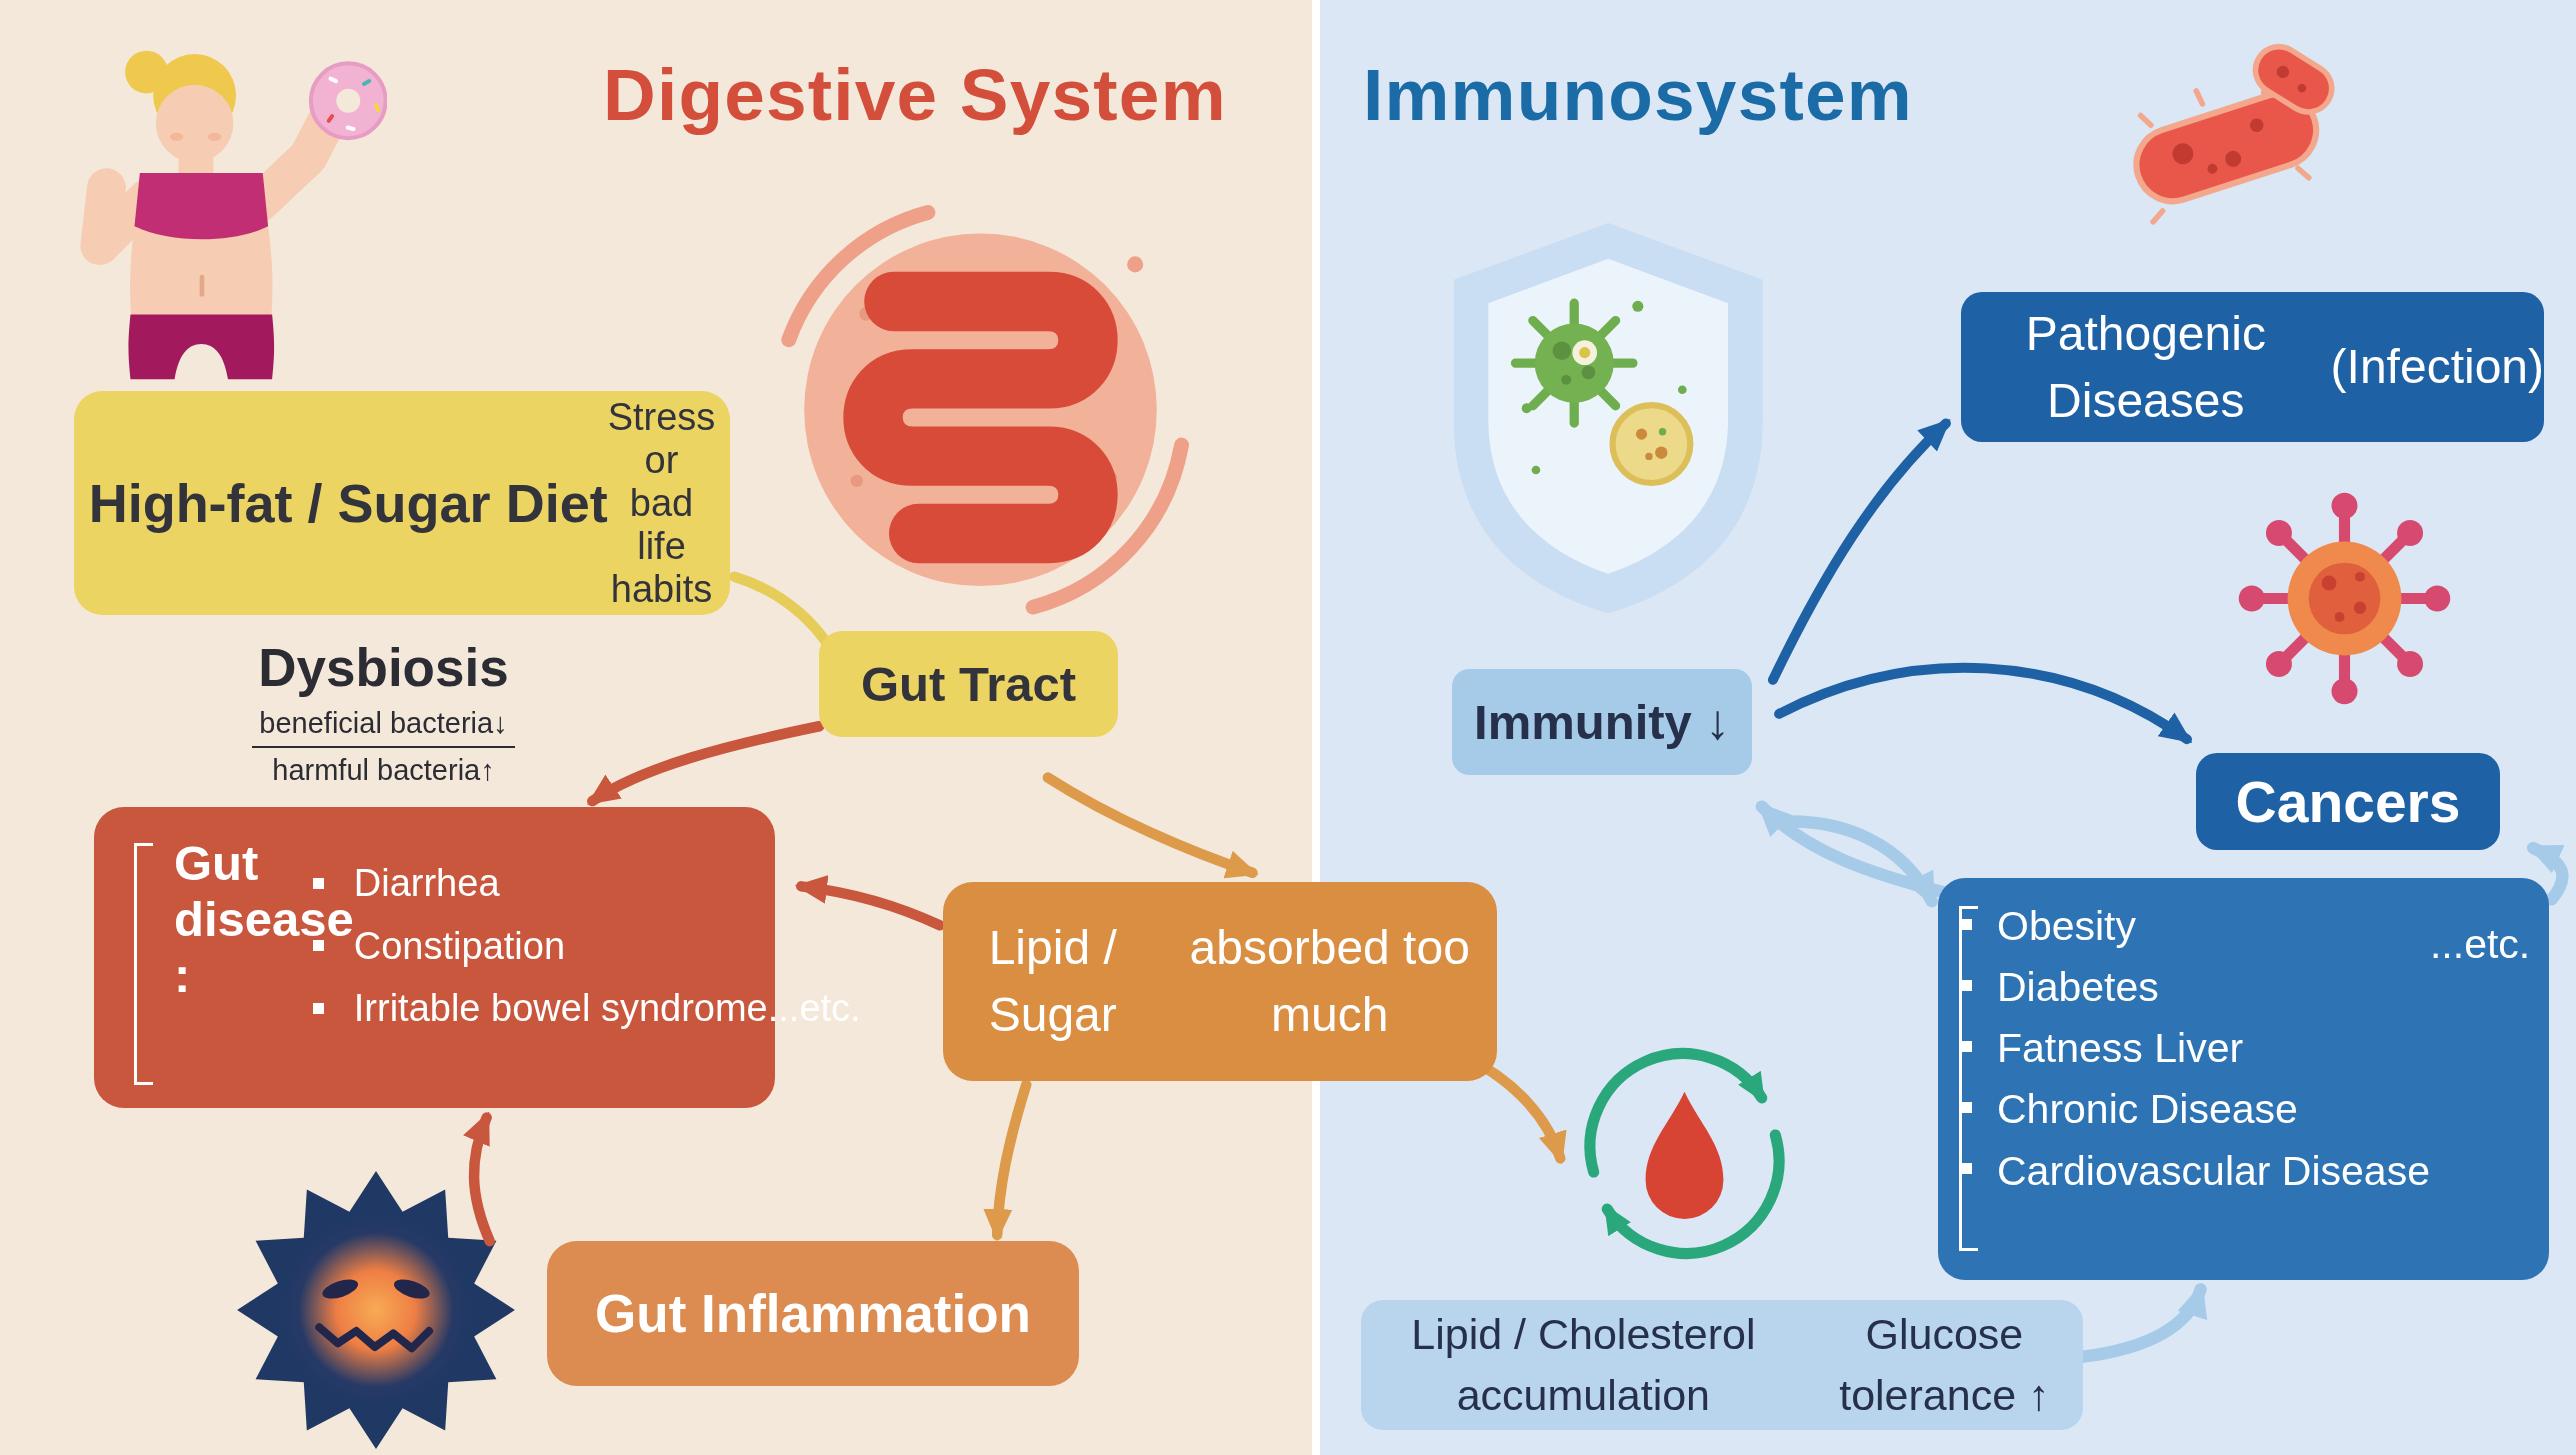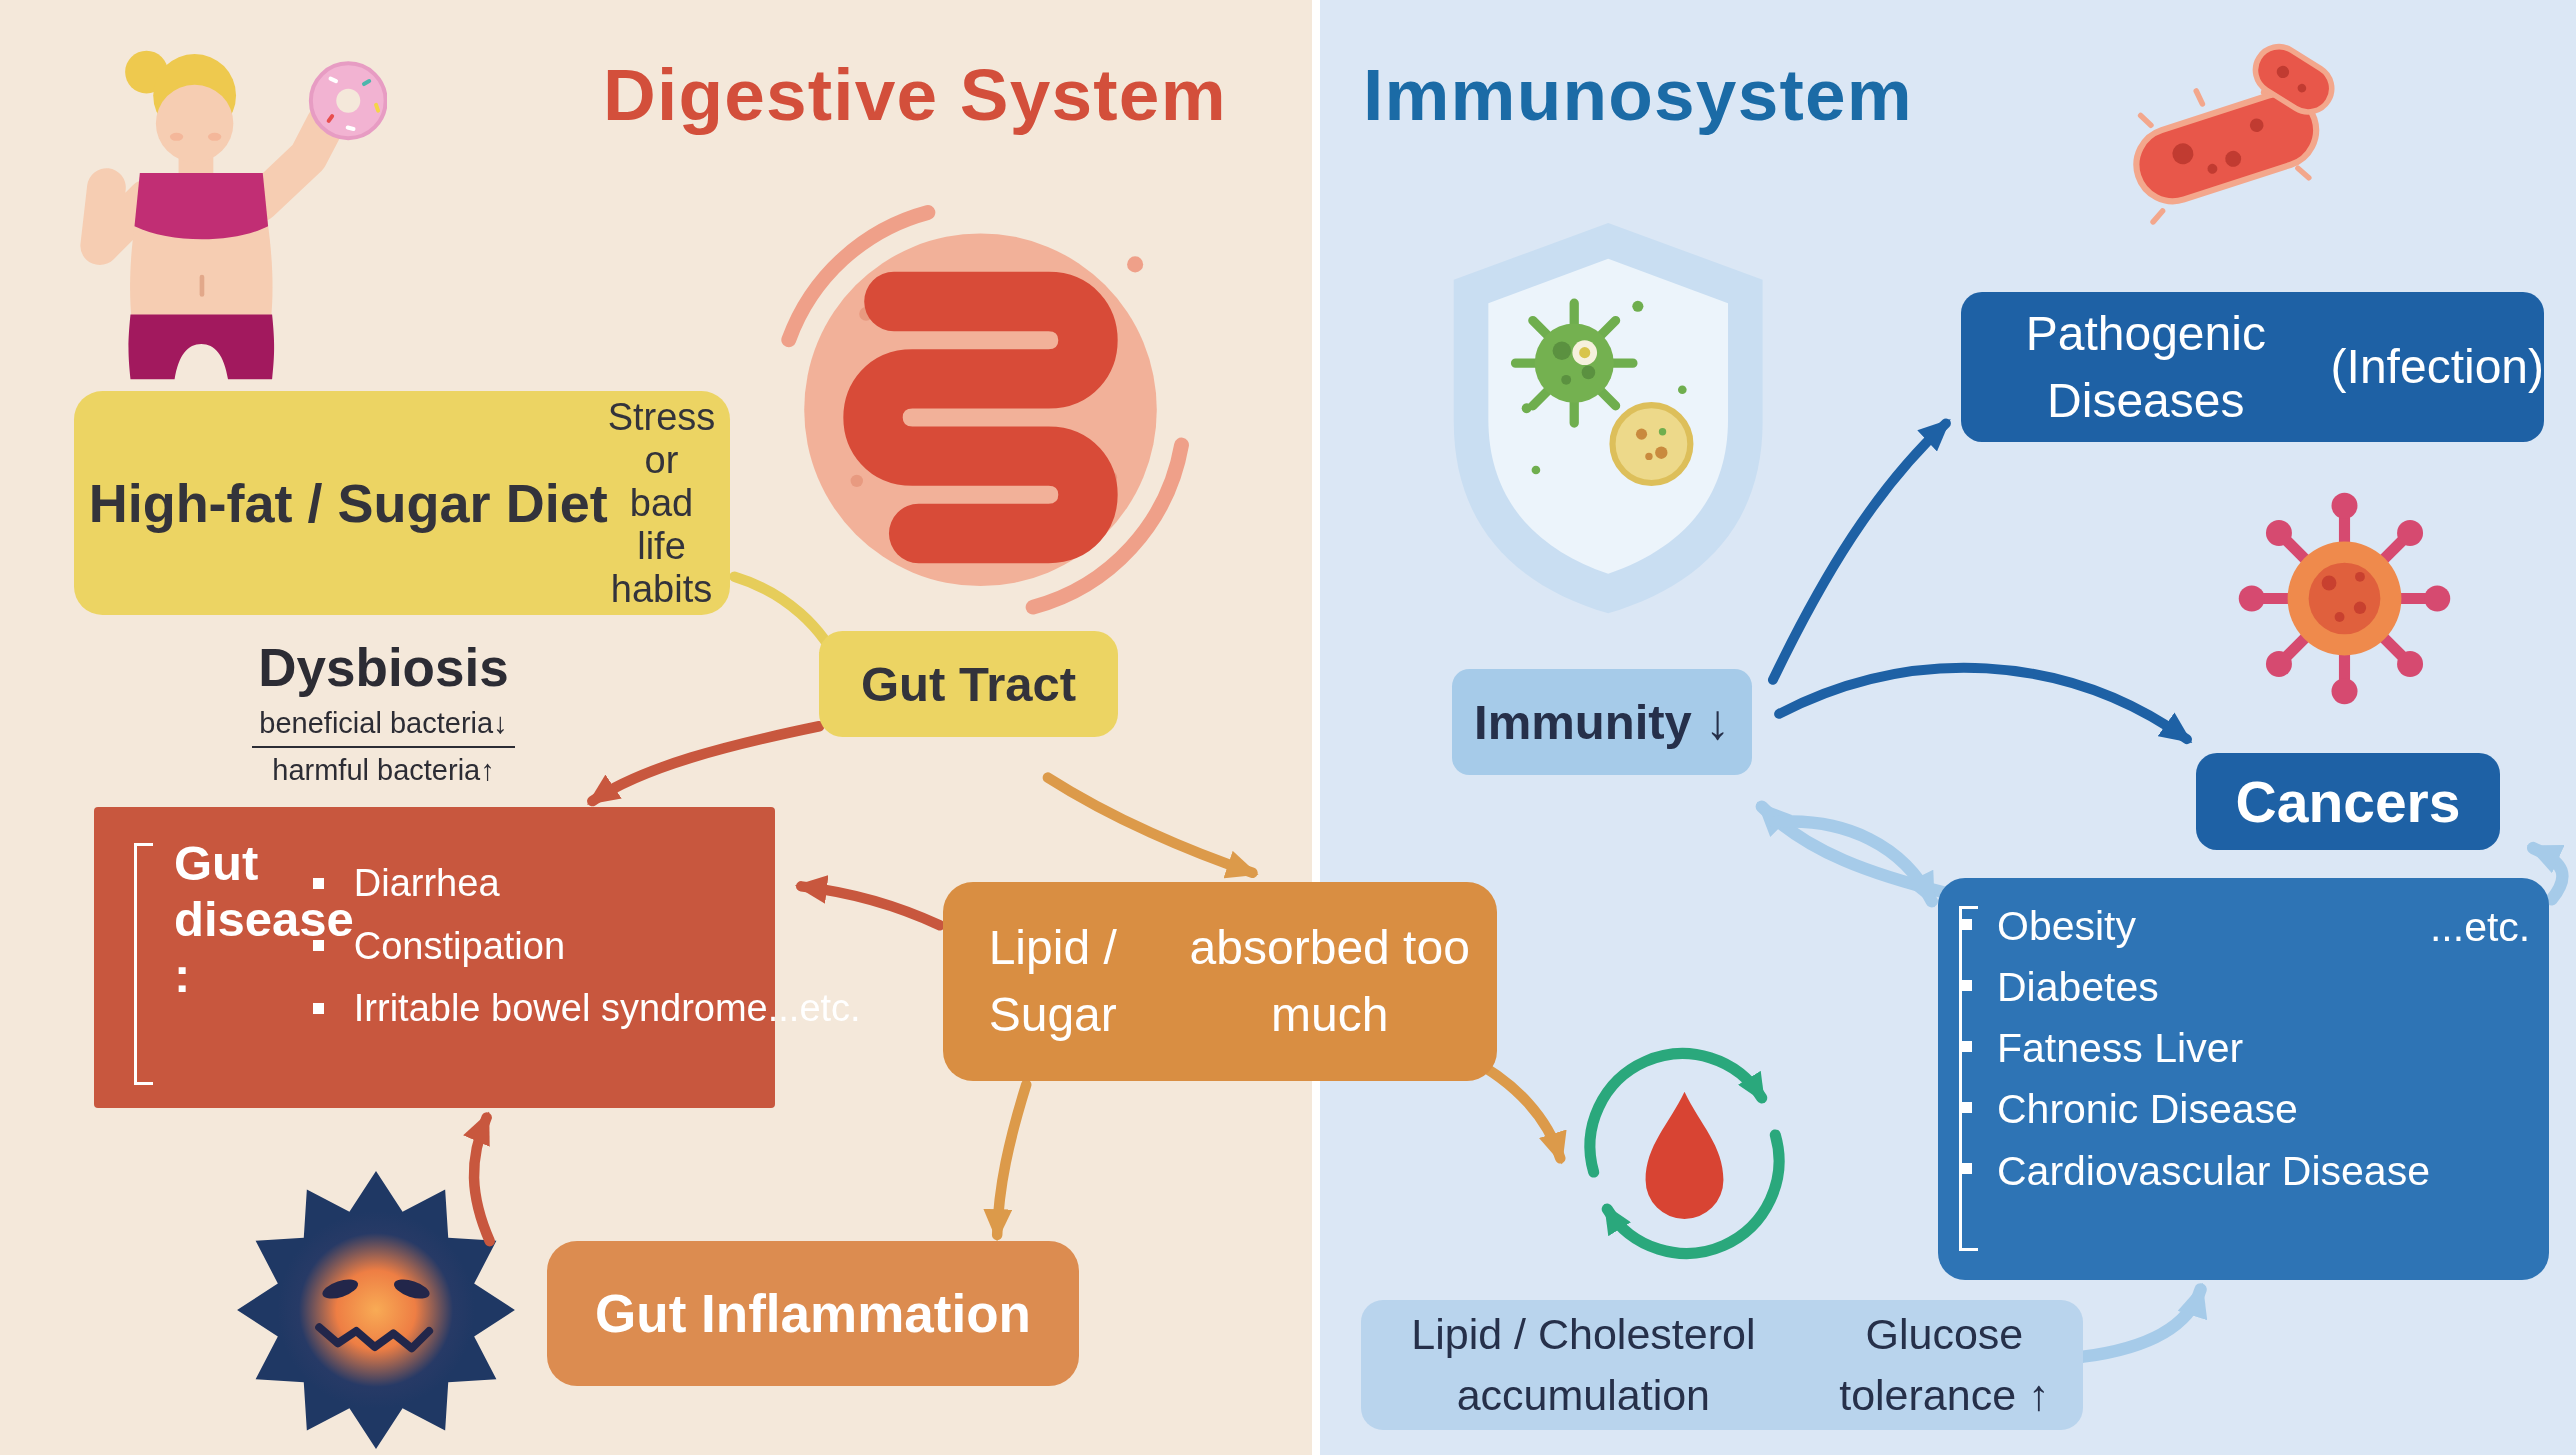--- a/index.html
+++ b/index.html
@@ -43,21 +43,21 @@
 
   .listbox { align-items:flex-start; text-align:left; justify-content:flex-start; color:#fff; }
   .listbox ul { list-style:none; }
   .listbox li { position:relative; }
   .listbox li::before { content:""; position:absolute; width:11px; height:11px; background:#fff; }
   .bracket { position:absolute; width:3.1px; background:#fff; }
   .bracket::before, .bracket::after { content:""; position:absolute; left:0; width:18.5px; height:3.1px; background:#fff; }
   .bracket::before { top:0; } .bracket::after { bottom:0; }
 
   #gut-disease-box { left:94px; top:807px; width:681px; height:301px; background:#c8573e;
-                     border-radius:4px; padding:28.4px 18.5px 18.5px 80px; }
+                     border-radius:30px; padding:28.4px 18.5px 18.5px 80px; }
   #gut-disease-box .bt { font-size:49px; font-weight:700; }
   #gut-disease-box ul { margin-top:10px; }
   #gut-disease-box li { font-size:38px; line-height:1.25; margin-top:15px; white-space:nowrap; }
   #gut-disease-box li::before { left:-41px; top:17.3px; }
   #gut-disease-box .bracket { left:40px; top:36px; height:242px; }
 
   #lipid-sugar-box { left:943px; top:882px; width:554px; height:199px; background:#d98e42;
                      border-radius:30px; color:#fff; font-size:48px; line-height:1.38; }
 
   #gut-inflammation-box { left:547px; top:1241px; width:532px; height:145px; background:#dc8c50;
@@ -70,21 +70,21 @@
                   border-radius:17.3px; color:#26304a; font-size:49px; font-weight:700; }
 
   #cancers-box { left:2196px; top:753px; width:304px; height:97px; background:#1e61a5;
                  border-radius:21px; color:#fff; font-size:57px; font-weight:700; }
 
   #disease-list-box { left:1938px; top:878px; width:611px; height:402px; background:#2e74b5;
                       border-radius:27px; padding:22px 15px 15px 59px; }
   #disease-list-box li { font-size:41px; line-height:1.28; margin-top:8.7px; white-space:nowrap; }
   #disease-list-box li:first-child { margin-top:0; }
   #disease-list-box li::before { left:-36px; top:18.5px; }
-  #disease-list-box .etc { font-size:41px; margin-top:4px; }
+  #disease-list-box .etc { font-size:41px; margin-top:21px; }
   #disease-list-box .bracket { left:21px; top:28.4px; height:345px; }
 
   #metabolic-box { left:1361px; top:1300px; width:722px; height:130px; background:#b9d4ed;
                    border-radius:22px; color:#26304a; font-size:43px; line-height:1.42; }
 </style>
 </head>
 <body>
 
 <div class="canvas">
 

